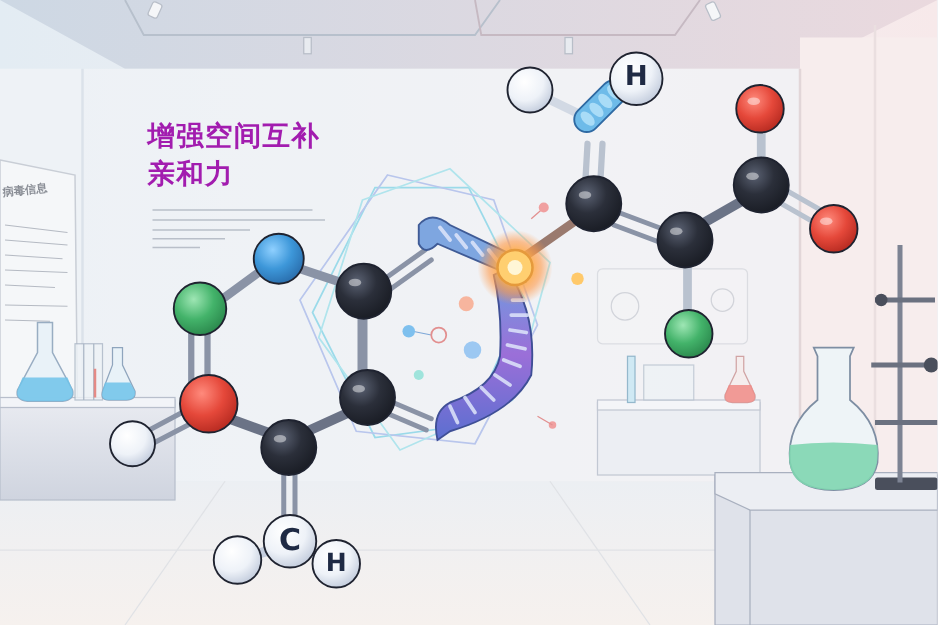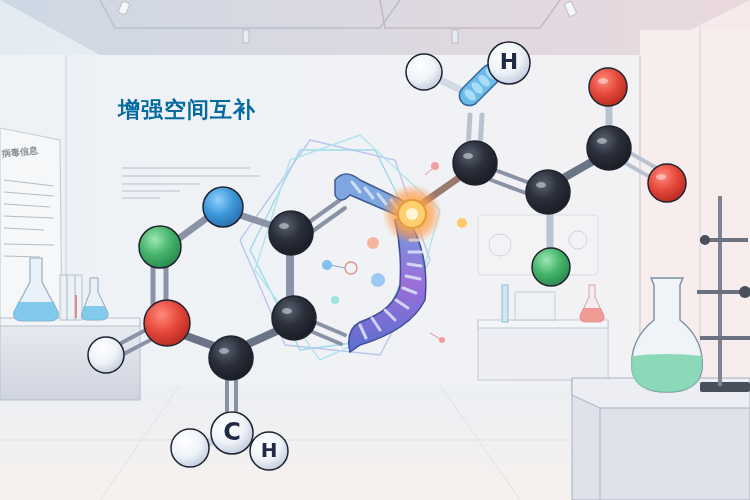--- a/index.html
+++ b/index.html
@@ -1,18 +1,18 @@
 <!DOCTYPE html>
 <html><head>
 <meta charset="utf-8">
 <style>
   html,body{margin:0;padding:0;}
   body{width:750px;height:500px;overflow:hidden;position:relative;background:#eef1f5;font-family:"DejaVu Sans","Liberation Sans",sans-serif;}
   .scene{position:absolute;left:0;top:0;width:750px;height:500px;}
-  .headline{position:absolute;left:118px;top:95px;font-size:22px;line-height:30px;font-weight:bold;color:#0369a1;letter-spacing:1px;}
+  .headline{position:absolute;left:118px;top:95px;font-size:22px;line-height:30px;font-weight:bold;color:#a21caf;letter-spacing:1px;}
   .headline div{white-space:nowrap;}
   .poster-title{position:absolute;left:2px;top:146px;font-size:9px;color:#8a8e96;font-weight:bold;transform:rotate(-6deg);}
   .atom-label{position:absolute;font-weight:bold;color:#1f2a44;font-family:"DejaVu Sans",sans-serif;text-align:center;}
 </style>
 </head>
 <body>
 
 <svg class="scene" viewBox="0 0 750 500" xmlns="http://www.w3.org/2000/svg">
   <defs>
     <linearGradient id="wallGrad" x1="0" y1="0" x2="1" y2="0">
@@ -297,19 +297,20 @@
     <ellipse cx="468" cy="156" rx="5" ry="3"></ellipse>
     <ellipse cx="541" cy="185" rx="5" ry="3"></ellipse>
     <ellipse cx="602" cy="141" rx="5" ry="3"></ellipse>
     <ellipse cx="603" cy="81" rx="5" ry="3"></ellipse>
     <ellipse cx="661" cy="177" rx="5" ry="3"></ellipse>
   </g>
 </svg>
 
 <div class="headline">
   <div>增强空间互补</div>
+  <div>亲和力</div>
 </div>
 
 <div class="poster-title">病毒信息</div>
 
 <div class="atom-label" style="left:497px;top:49px;width:24px;font-size:22px;">H</div>
 <div class="atom-label" style="left:219px;top:418px;width:26px;font-size:24px;">C</div>
 <div class="atom-label" style="left:258px;top:438px;width:22px;font-size:20px;">H</div>
 
 </body></html>

